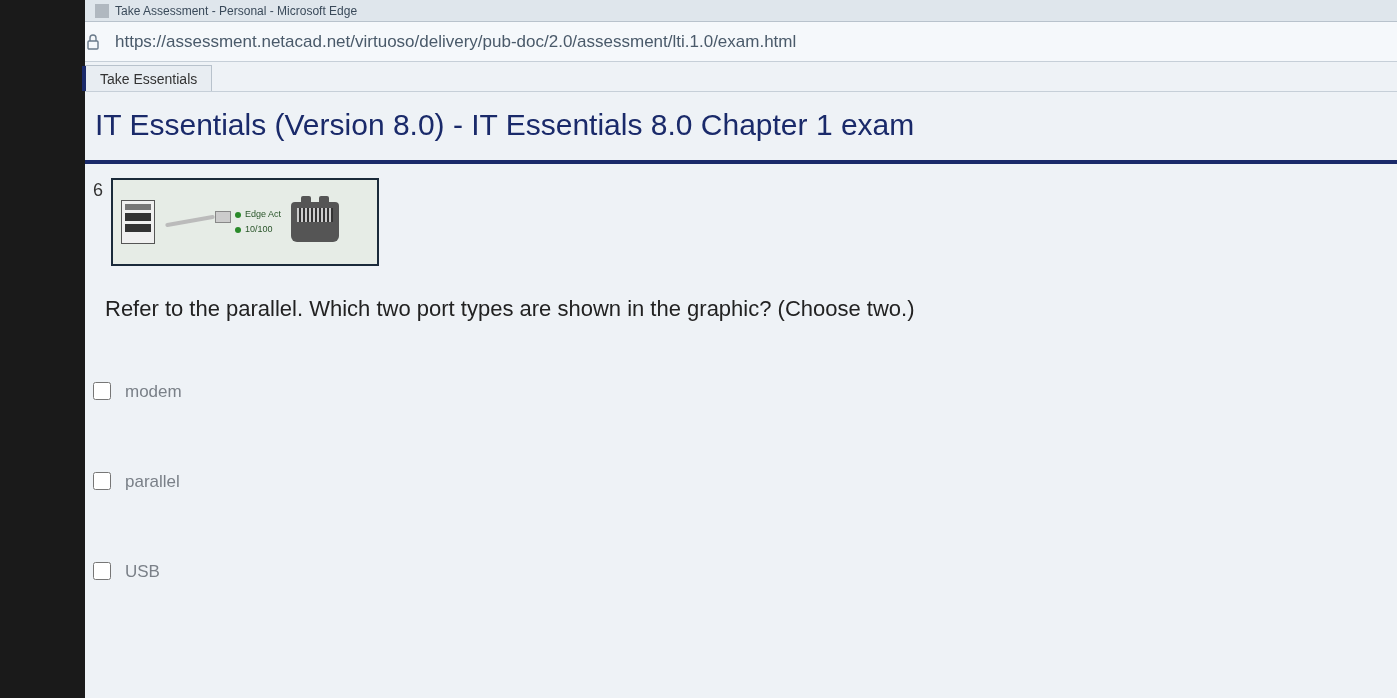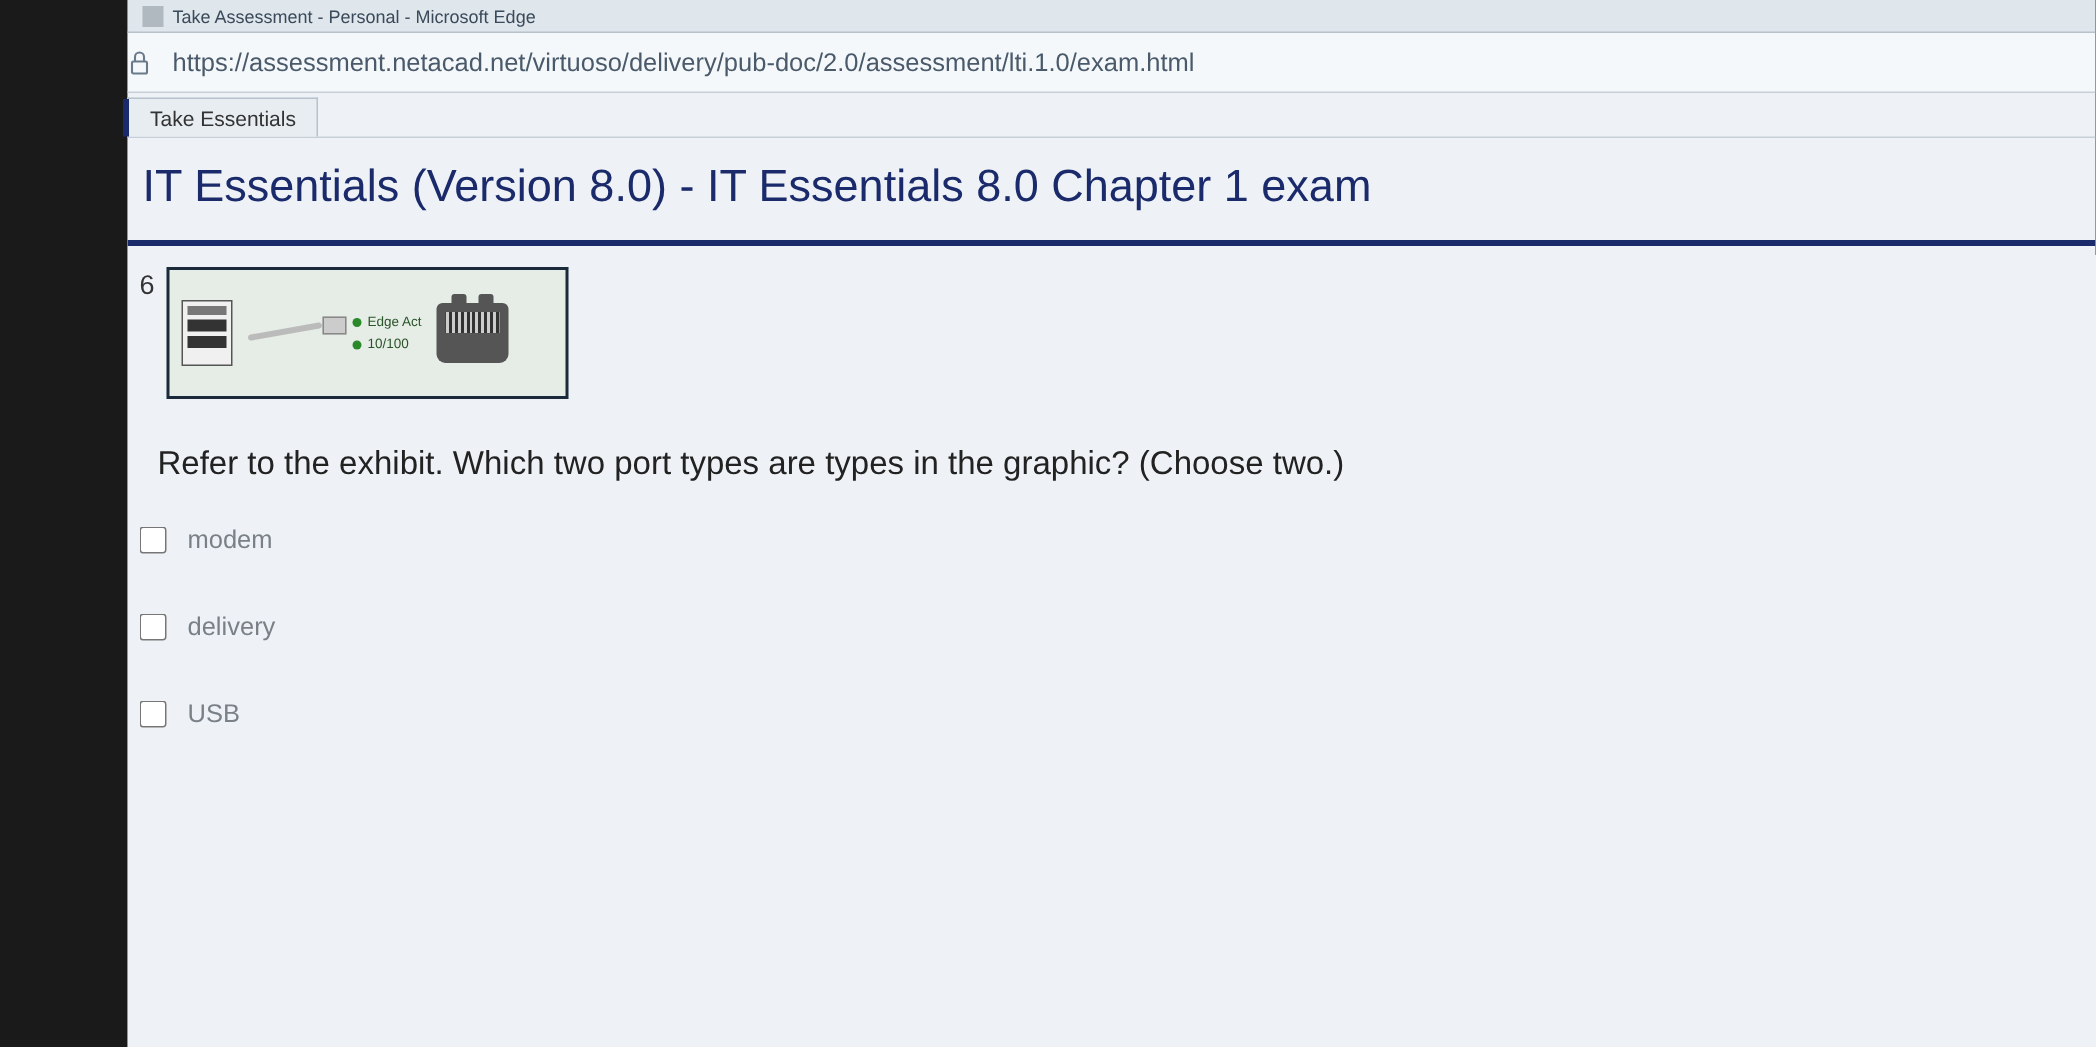--- a/index.html
+++ b/index.html
@@ -182,24 +182,25 @@
       padding: 30px 10px 28px 20px;
     }
     .answers {
       padding-left: 8px;
       display: flex;
       flex-direction: column;
       gap: 38px;
     }
     .answer {
       display: flex;
-      align-items: center;
+      align-items: flex-start;
       gap: 14px;
       font-size: 17px;
       color: #7a8088;
+      margin-top: 32px;
     }
     .answer input[type=checkbox]{
       width:18px; height:18px;
       accent-color:#6a7a8a;
     }
   </style>
 </head>
 <body>
 
 <div class="outer">
@@ -250,30 +251,30 @@
                 <span>10/100</span>
               </div>
           </div>
           <div class="port-shape">
             <span class="clip"></span>
               <span class="clip2"></span>
           </div>
         </div>
       </div>
 
-      <div class="question-text">Refer to the exhibit. Which two port types are types in the graphic? (Choose two.)</div>
+      <div class="question-text">Refer to the parallel. Which two port types are shown in the graphic? (Choose two.)</div>
 
       <div class="answers">
         <label class="answer">
           <input type="checkbox" style="">
           <span>modem</span>
         </label>
         <label class="answer">
           <input type="checkbox" style="">
-          <span>delivery</span>
+          <span>parallel</span>
         </label>
         <label class="answer">
           <input type="checkbox" style="">
           <span>USB</span>
         </label>
       </div>
     </div>
   </div>
 </div>
 

